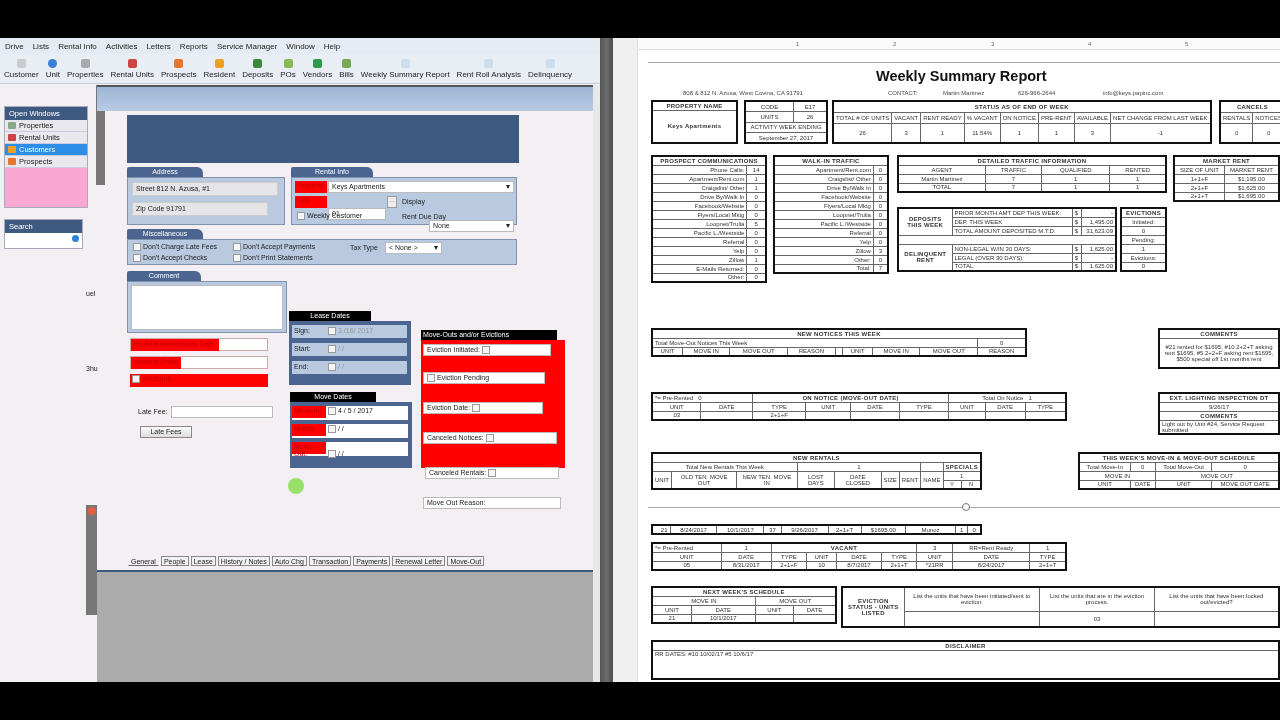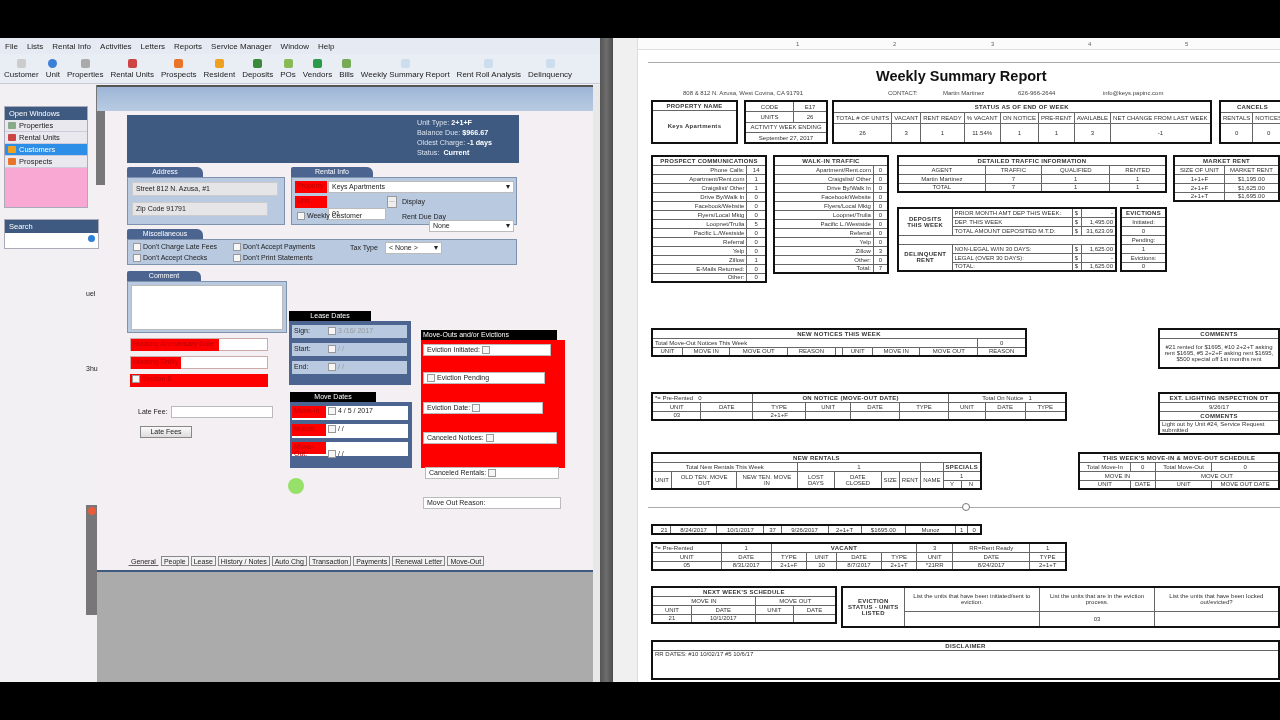--- a/index.html
+++ b/index.html
@@ -11,21 +11,21 @@
 #toolbar{left:0;top:16px;width:600px;height:30px;background:#e9edf4;border-bottom:1px solid #c5ccd8;display:flex;align-items:flex-end;padding:0 4px 4px;gap:7px;font-size:8px}
 .tb{display:flex;flex-direction:column;align-items:center;gap:2px;cursor:pointer}
 .tb .ic{width:9px;height:9px;border-radius:2px}
 #bluebar{left:97px;top:47px;width:496px;height:26px;background:linear-gradient(#9db6d6,#b9cbe3);border-top:2px solid #555}
 #leftpane{left:0;top:47px;width:97px;height:597px;background:#f3f0f3}
 .panel-h{background:#3f5a80;color:#fff;font-size:7.5px;padding:2px 4px}
 #openwin{left:4px;top:21px;width:84px;height:102px;border:1px solid #aab;background:#f9a8d4}
 .ow{padding:1px 3px 1px 14px;font-size:7.5px;border-bottom:1px solid #ccd;background:#e8e8ee;position:relative}
 .ow.sel{background:#2d8ee8;color:#fff}
 .ow .i{position:absolute;left:3px;top:2px;width:8px;height:7px;border-radius:1px}
-#search{left:4px;top:134px;width:95px;height:30px;border:1px solid #aab;background:#fff}
+#search{left:4px;top:134px;width:79px;height:30px;border:1px solid #aab;background:#fff}
 #gstrip{left:96px;top:47px;width:9px;height:100px;background:#777}
 #mainform{left:105px;top:73px;width:488px;height:395px}
 #header{left:22px;top:4px;width:392px;height:48px;background:#3f5a80;color:#d9e2ee;font-size:7.2px;padding:3px 5px;line-height:10px}
 #header b{color:#fff}
 .sec-tab{background:#4b6490;color:#fff;font-size:7px;text-align:center;height:10px;line-height:10px;border-radius:2px 6px 0 0}
 .sec{background:#b8c9e0;border:1px solid #7e91ad}
 .fld{background:#e5e5e8;border:1px solid #ccc;font-size:7px;padding:2px 3px;height:14px}
 .wfld{background:#fff;border:1px solid #bbb;font-size:7px;padding:1px 3px;height:12px;position:relative}
 .dd::after{content:"▾";position:absolute;right:3px;top:0;font-size:8px}
 .redlbl{background:#f00;color:#b00;font-size:7px;padding:1px 2px;height:12px}
@@ -47,21 +47,21 @@
 .t .h{font-weight:bold;letter-spacing:.3px}
 .r{text-align:right!important}
 .l{text-align:left!important}
 #cursor{left:288px;top:478px;width:16px;height:16px;border-radius:50%;background:rgba(120,220,60,.75)}
 </style>
 </head>
 <body>
 
 <div id="app" class="abs">
  <div id="menubar" class="abs">
-  <span>File</span>
+  <span>Drive</span>
   <span>Lists</span>
   <span>Rental Info</span>
   <span>Activities</span>
   <span>Letters</span>
   <span>Reports</span>
   <span>Service Manager</span>
   <span>Window</span>
   <span>Help</span>
  </div>
  <div id="toolbar" class="abs">
@@ -137,26 +137,20 @@
   <span class="abs" style="left:86px;top:280px;font-size:7px">3hu</span>
   <div class="abs" style="left:86px;top:420px;width:11px;height:110px;background:#777">
    <span style="display:block;width:8px;height:8px;background:#e65c3c;border-radius:50%;margin:2px"></span>
   </div>
  </div>
  <div id="gstrip" class="abs"></div>
  <div id="bluebar" class="abs"></div>
 
  <div id="mainform" class="abs">
   <div id="header" class="abs">
-   <div style="position:absolute;left:290px;top:3px;width:100px">
-    <div><span>Unit Type:</span> <b>2+1+F</b></div>
-    <div><span>Balance Due:</span> <b>$966.67</b></div>
-    <div><span>Oldest Charge:</span> <b>-1 days</b></div>
-    <div><span>Status:</span> &nbsp;<b>Current</b></div>
-   </div>
   </div>
 
   <div class="abs" style="left:22px;top:56px;width:76px">
         <div class="sec-tab">Address</div>
       </div>
   <div class="abs sec" style="left:22px;top:66px;width:158px;height:48px">
    <div class="fld abs" style="left:4px;top:4px;width:146px">Street 812 N. Azusa, #1</div>
    <div class="fld abs" style="left:4px;top:24px;width:136px">Zip Code 91791</div>
   </div>
 

